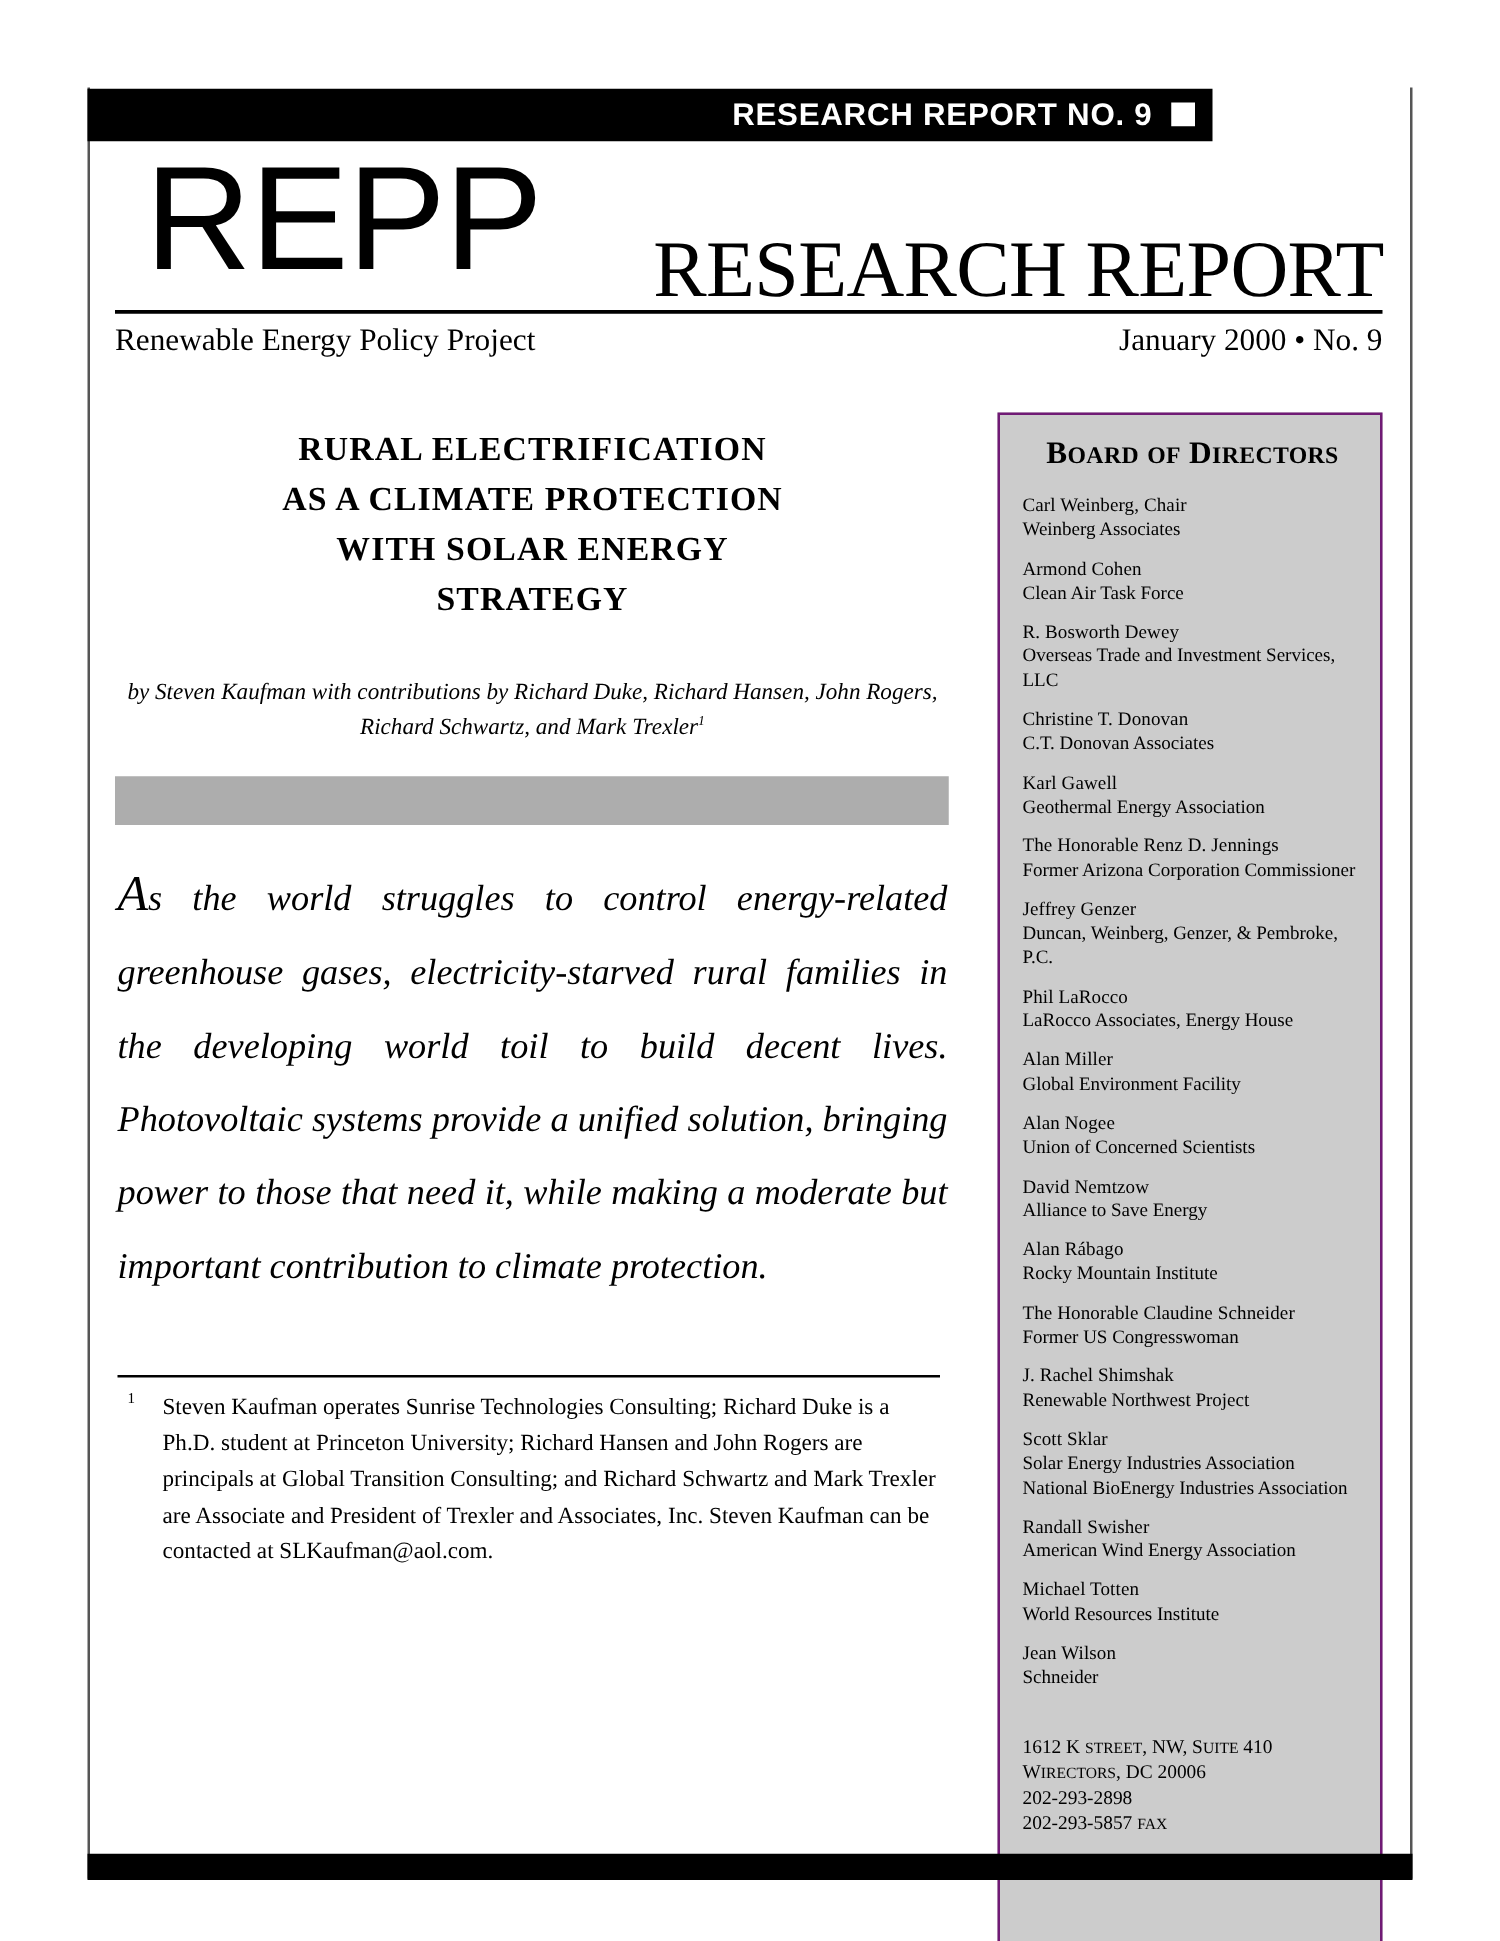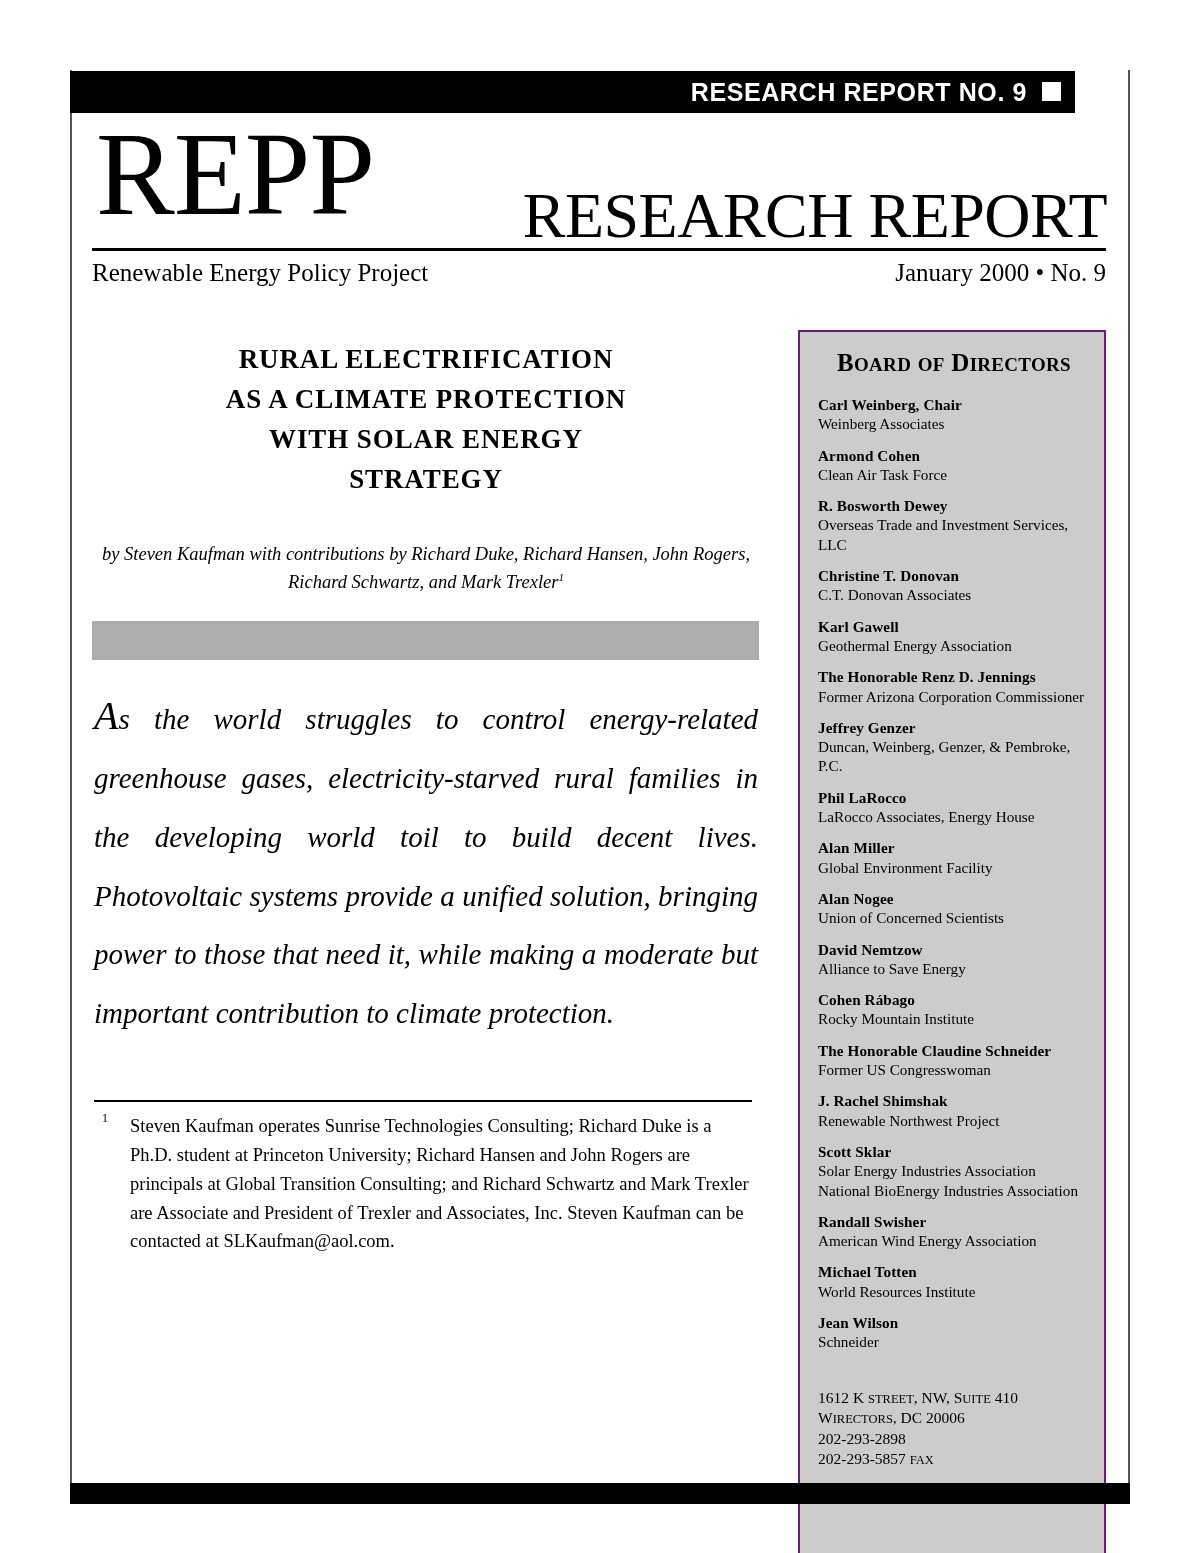--- a/index.html
+++ b/index.html
@@ -26,21 +26,21 @@
     border-left: 2px solid #555;
     border-right: 2px solid #555;
     box-sizing: border-box;
   }
 
   
   #top-banner {
     position: absolute;
     left: 70px;
     top: 71px;
-    width: 1005px;
+    width: 900px;
     height: 42px;
     background: #000000;
     display: flex;
     align-items: center;
     justify-content: flex-end;
     box-sizing: border-box;
     padding-right: 14px;
   }
   #top-banner-text {
     color: #ffffff;
@@ -64,23 +64,23 @@
   
   #masthead {
     position: absolute;
     left: 92px;
     top: 126px;
     width: 1015px;
     height: 130px;
   }
   #repp-logo {
     position: absolute;
-    left: 4px;
+    left: 24px;
     top: -10px;
-    font-family: Liberation Serif, serif;
+    font-family: Liberation Sans, sans-serif;
     font-size: 118px;
     line-height: 1;
     letter-spacing: -1px;
     font-weight: normal;
   }
   #research-report-big {
     position: absolute;
     right: 0px;
     top: 58px;
     font-family: "Liberation Serif", "DejaVu Serif", serif;
@@ -202,21 +202,21 @@
     font-weight: bold;
     text-align: center;
     letter-spacing: 0.3px;
     margin: 6px 0 20px 0;
     line-height: 1;
   }
   #sidebar-title .sc { font-size: 19px; }
 
   .board-entry { margin-bottom: 12px; }
   .board-name {
-    font-weight: bold;
+    font-weight: normal;
     font-size: 15.2px;
     line-height: 1.27;
     letter-spacing: 0.1px;
   }
   .board-org {
     font-size: 15.2px;
     line-height: 1.27;
   }
 
   #address-block {
@@ -331,21 +331,21 @@
       </div>
       <div class="board-entry">
         <div class="board-name">Alan Nogee</div>
         <div class="board-org">Union of Concerned Scientists</div>
       </div>
       <div class="board-entry">
         <div class="board-name">David Nemtzow</div>
         <div class="board-org">Alliance to Save Energy</div>
       </div>
       <div class="board-entry">
-        <div class="board-name">Cohen Rábago</div>
+        <div class="board-name">Alan Rábago</div>
         <div class="board-org">Rocky Mountain Institute</div>
       </div>
       <div class="board-entry">
         <div class="board-name">The Honorable Claudine Schneider</div>
         <div class="board-org">Former US Congresswoman</div>
       </div>
       <div class="board-entry">
         <div class="board-name">J. Rachel Shimshak</div>
         <div class="board-org">Renewable Northwest Project</div>
       </div>

